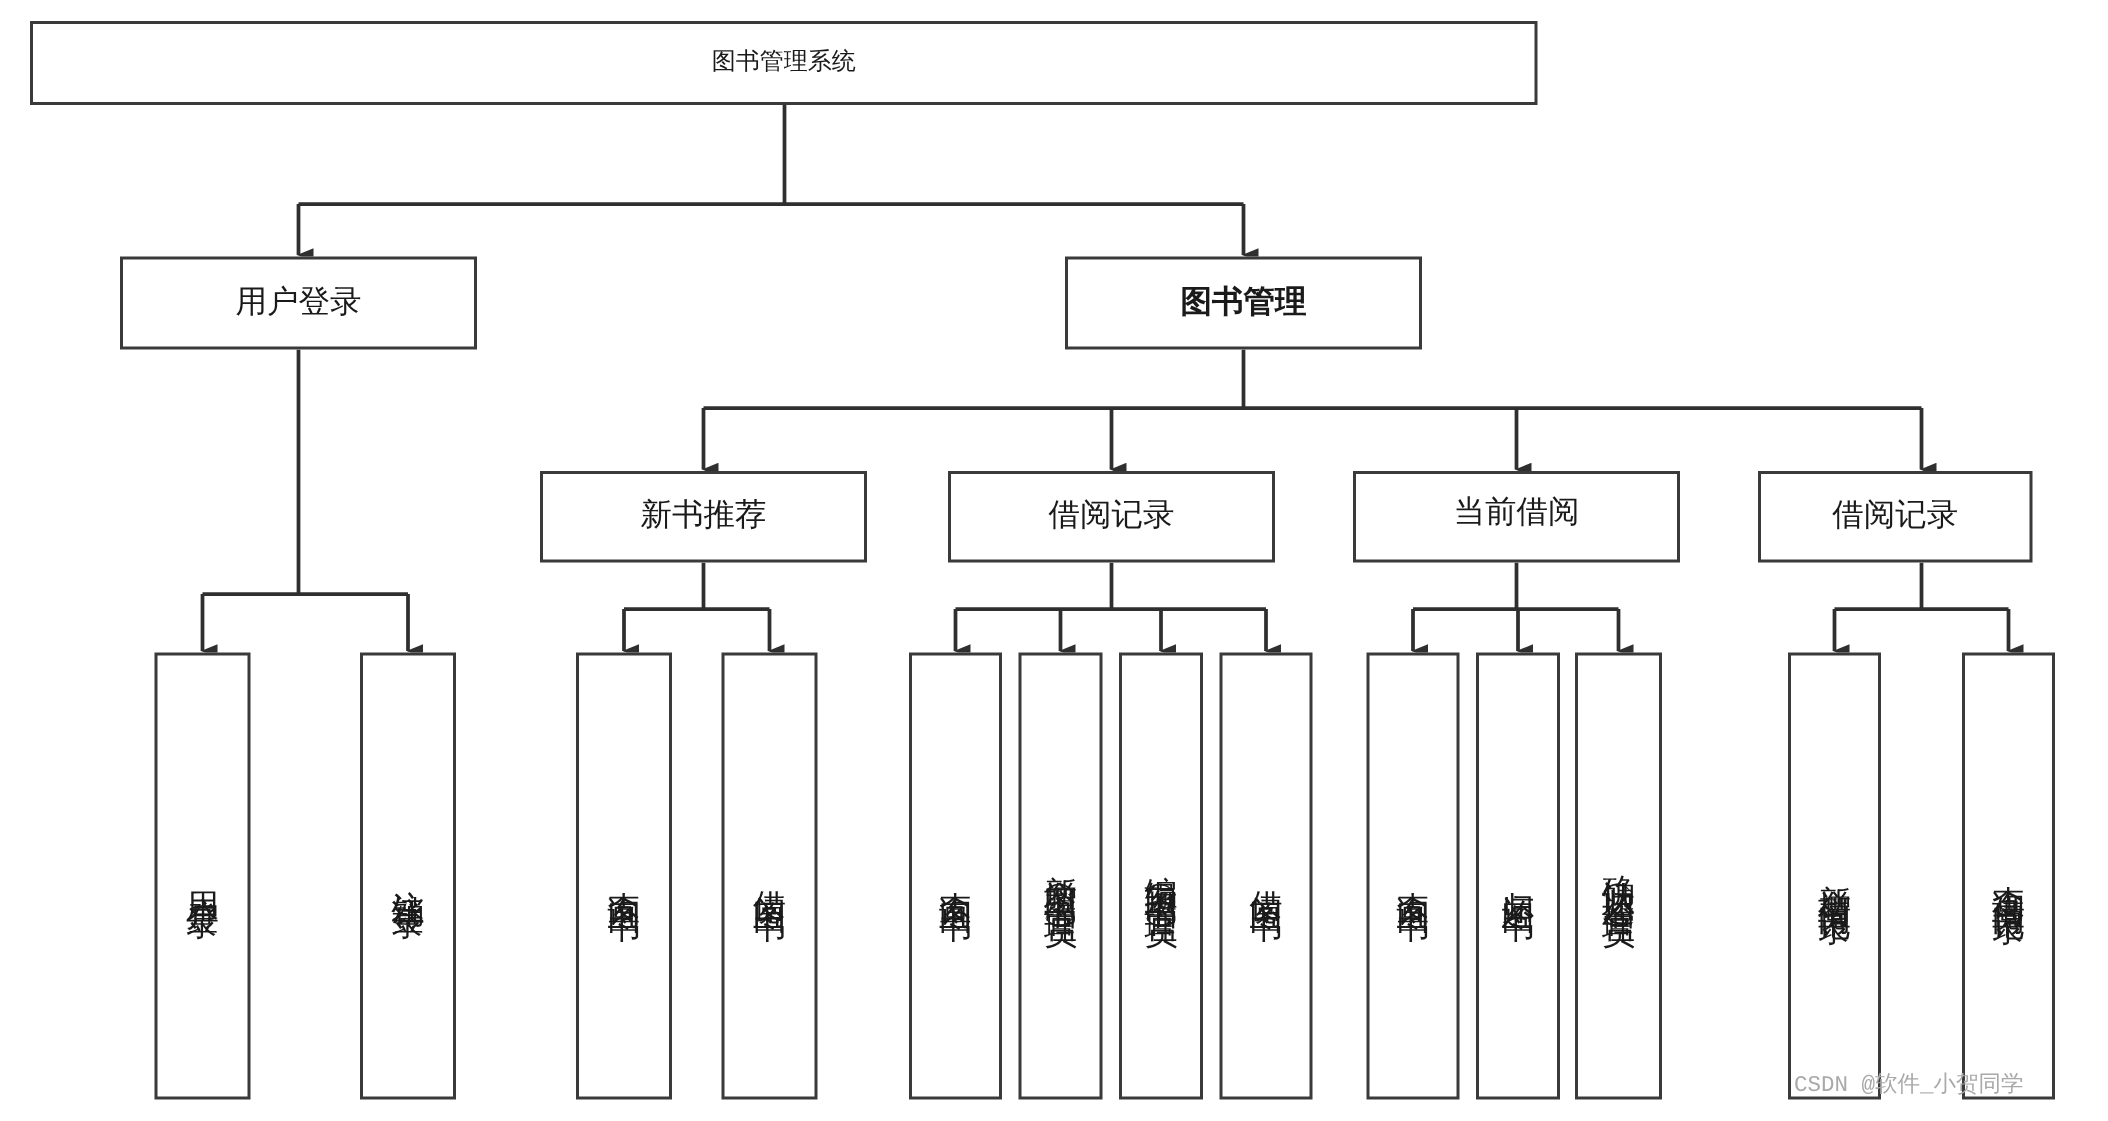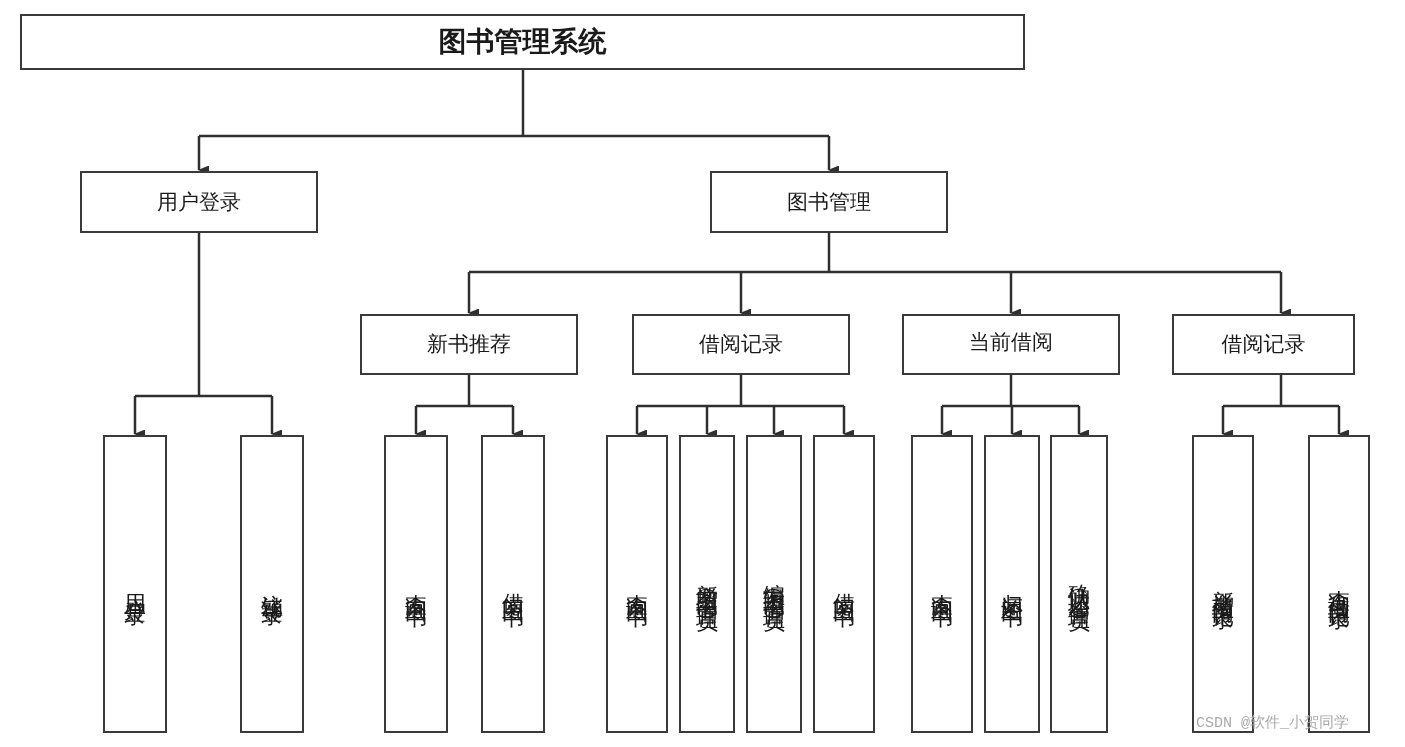--- a/index.html
+++ b/index.html
@@ -38,22 +38,21 @@
     color: #1a1a1a;
     font-family: "Liberation Sans", "DejaVu Sans", sans-serif;
     line-height: 1.18;
     white-space: nowrap;
     text-align: center;
   }
   .node-box.horiz .node-label {
     font-size: 21px;
   }
   .node-box.root .node-label {
-    font-size: 28px;
-    font-weight: bold;
+    font-size: 16px;
   }
   .node-box.vert {
     align-items: center;
     justify-content: center;
   }
   .node-box.vert .node-label {
     writing-mode: vertical-rl;
     text-orientation: upright;
     font-size: 22px;
     letter-spacing: 4px;
@@ -118,21 +117,21 @@
       </g>
   </svg>
 
   <div id="nodes-layer">
       <div class="node-box horiz root" style="left: 20px; top: 14px; width: 1005px; height: 56px; border-color: rgb(58, 58, 58); background: rgb(255, 255, 255);">
         <span class="node-label" style="color: rgb(26, 26, 26);">图书管理系统</span>
       </div>
       <div class="node-box horiz" style="left: 80px; top: 171px; width: 238px; height: 62px; border-color: rgb(58, 58, 58); background: rgb(255, 255, 255);">
         <span class="node-label" style="color: rgb(26, 26, 26);">用户登录</span>
       </div>
-      <div class="node-box horiz" style="left: 710px; top: 171px; width: 238px; height: 62px; border-color: rgb(58, 58, 58); background: rgb(255, 255, 255);">
+      <div class="node-box horiz" style="left: 710px; top: 171px; width: 238px; height: 62px; border-color: rgb(58, 58, 58); background: rgb(255, 255, 255); font-weight: bold;">
         <span class="node-label" style="color: rgb(26, 26, 26);">图书管理</span>
       </div>
       <div class="node-box horiz" style="left: 360px; top: 314px; width: 218px; height: 61px; border-color: rgb(58, 58, 58); background: rgb(255, 255, 255);">
         <span class="node-label" style="color: rgb(26, 26, 26);">新书推荐</span>
       </div>
       <div class="node-box horiz" style="left: 632px; top: 314px; width: 218px; height: 61px; border-color: rgb(58, 58, 58); background: rgb(255, 255, 255);">
         <span class="node-label" style="color: rgb(26, 26, 26);">借阅记录</span>
       </div>
       <div class="node-box horiz" style="left: 902px; top: 314px; width: 218px; height: 61px; border-color: rgb(58, 58, 58); background: rgb(255, 255, 255);">
         <span class="node-label" style="color: rgb(26, 26, 26); font-family: Liberation Mono, monospace;">当前借阅</span>

